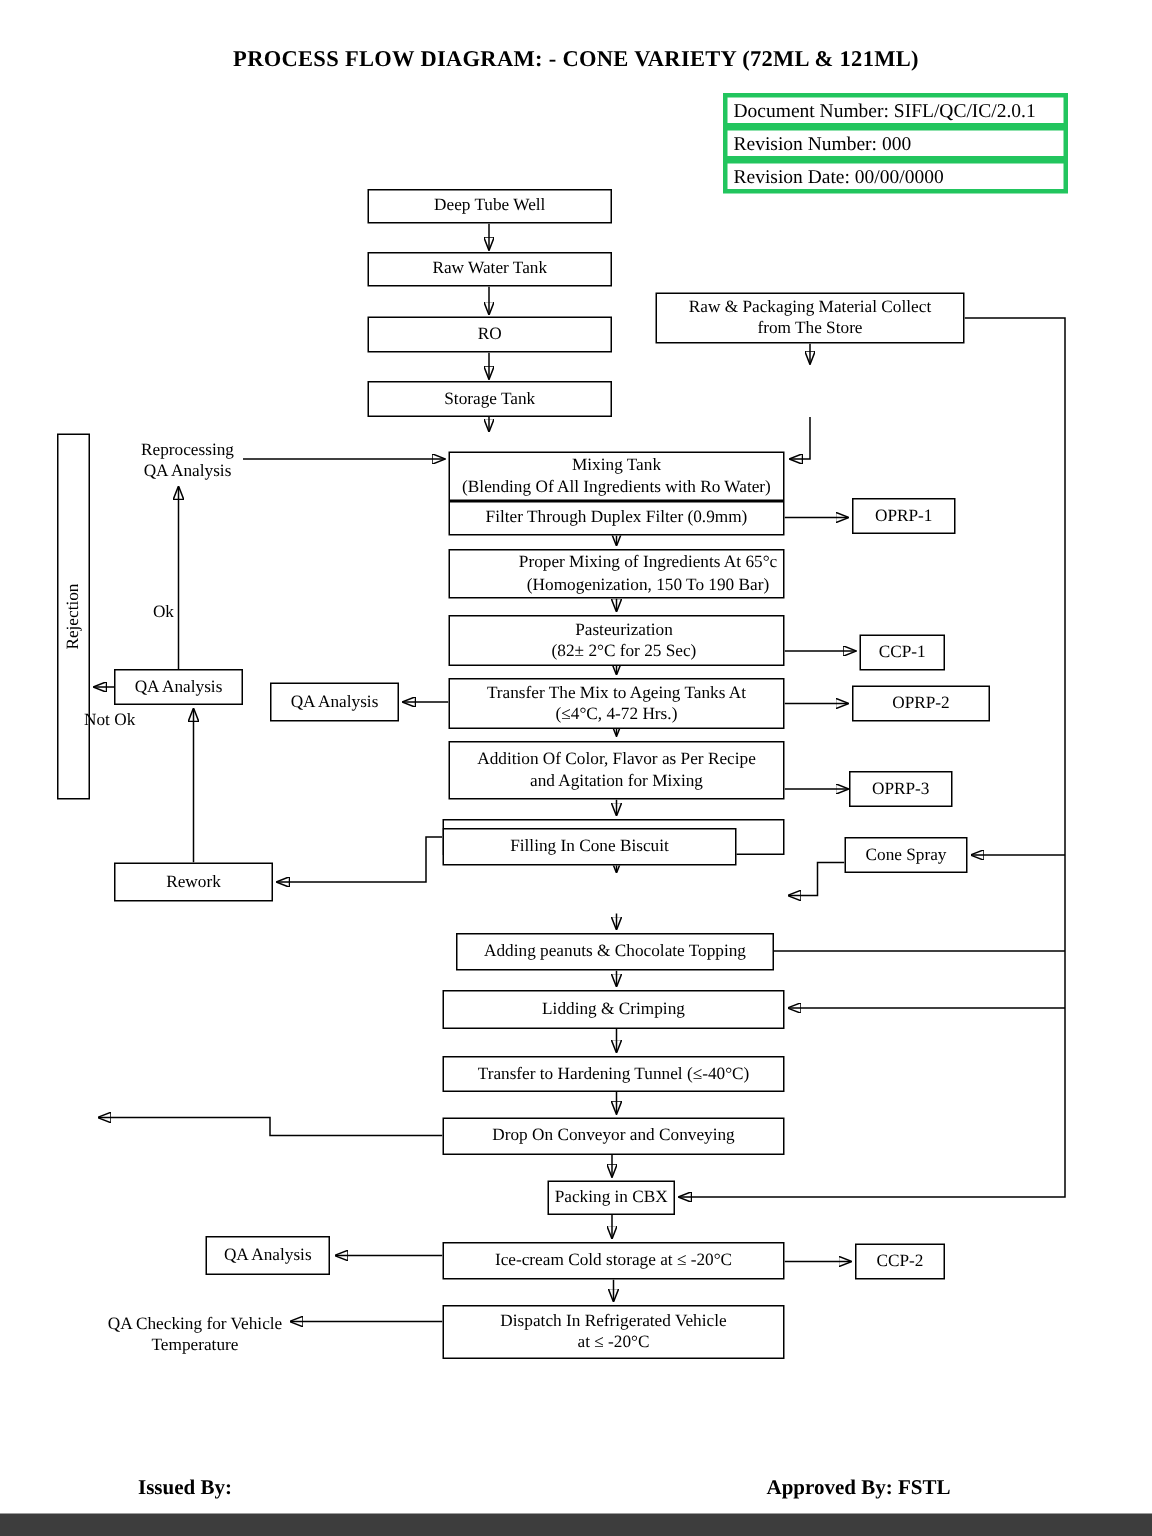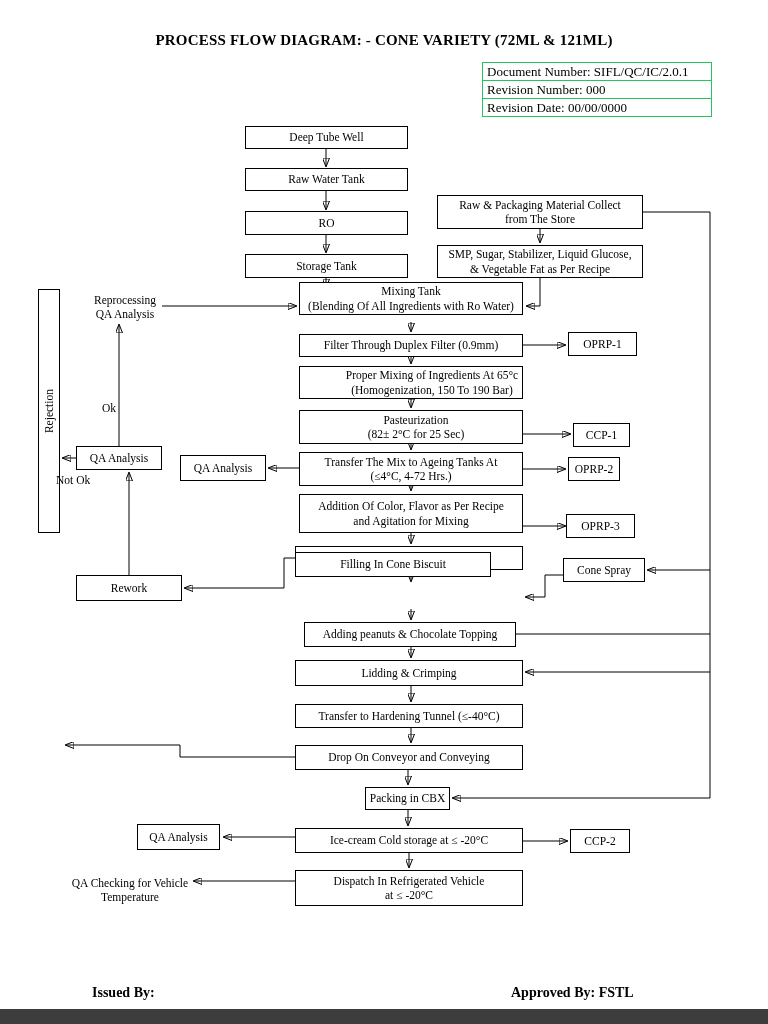--- a/index.html
+++ b/index.html
@@ -4,21 +4,21 @@
 <style>
   * { margin:0; padding:0; box-sizing:border-box; }
   html,body { background:#ffffff; }
   body { font-family:"Liberation Serif", serif; color:#000; }
   .page { position:relative; width:768px; height:1024px; background:#fff; overflow:hidden; }
 
   .title { position:absolute; left:0; right:0; top:32px; text-align:center;
            font-size:15px; font-weight:bold; letter-spacing:.2px; }
 
   .docinfo { position:absolute; left:482px; top:62px; width:230px; }
-  .docinfo .row { border:1px solid #22c55e; margin-top:-1px; padding:1px 4px;
+  .docinfo .row { border:3px solid #22c55e; margin-top:-1px; padding:1px 4px;
                   font-size:13px; line-height:15px; background:#fff; }
   .docinfo .row:first-child { margin-top:0; }
 
   .fbox { position:absolute; border:1px solid #000; background:#fff;
           display:flex; flex-direction:column; align-items:center; justify-content:center;
           text-align:center; font-size:11.5px; line-height:1.22; padding:0 2px; }
   .flabel { position:absolute; font-size:11.5px; line-height:1.25; text-align:center; }
 
   .vtext { writing-mode:vertical-rl; transform:rotate(180deg); font-size:11.5px; }
 
@@ -91,21 +91,21 @@
     <path d="M295 837 H224" marker-end="url(#ah)"></path>
     <path d="M523 841 H567" marker-end="url(#ah)"></path>
     <path d="M295 881 H194" marker-end="url(#ah)"></path>
   </svg>
 
   <div class="fbox" style="left:245px;top:168px;width:163px;height:23px;">Raw Water Tank</div>
   <div class="fbox" style="left:245px;top:126px;width:163px;height:23px;">Deep Tube Well</div>
   <div class="fbox" style="left:245px;top:211px;width:163px;height:24px;">RO</div>
   <div class="fbox" style="left:245px;top:254px;width:163px;height:24px;">Storage Tank</div>
 
-  <div class="fbox" style="left:299px;top:282px;width:224px;height:33px;">
+  <div class="fbox" style="left:299px;top:301px;width:224px;height:33px;">
     <span>Mixing Tank</span>
     <span>(Blending Of All Ingredients with Ro Water)</span>
   </div>
   <div class="fbox" style="left:299px;top:334px;width:224px;height:23px;">Filter Through Duplex Filter (0.9mm)</div>
   <div class="fbox" style="left:299px;top:366px;width:224px;height:33px;padding-left:44px;">
     <span>Proper Mixing of Ingredients At 65°c</span>
     <span>(Homogenization, 150 To 190 Bar)</span>
   </div>
   <div class="fbox" style="left:299px;top:410px;width:224px;height:34px;padding-left:12px;">
     <span>Pasteurization</span>
@@ -129,27 +129,23 @@
   <div class="fbox" style="left:295px;top:828px;width:228px;height:25px;">Ice-cream Cold storage at ≤ -20°C</div>
   <div class="fbox" style="left:295px;top:870px;width:228px;height:36px;">
     <span>Dispatch In Refrigerated Vehicle</span>
     <span>at ≤ -20°C</span>
   </div>
 
   <div class="fbox" style="left:437px;top:195px;width:206px;height:34px;">
     <span>Raw &amp; Packaging Material Collect</span>
     <span>from The Store</span>
   </div>
-  <div class="fbox" style="left:437px;top:245px;width:206px;height:33px;">
-    <span>SMP, Sugar, Stabilizer, Liquid Glucose,</span>
-    <span>&amp; Vegetable Fat as Per Recipe</span>
-  </div>
   <div class="fbox" style="left:568px;top:332px;width:69px;height:24px;">OPRP-1</div>
   <div class="fbox" style="left:573px;top:423px;width:57px;height:24px;">CCP-1</div>
-  <div class="fbox" style="left:568px;top:457px;width:52px;height:24px;">OPRP-2</div>
+  <div class="fbox" style="left:568px;top:457px;width:92px;height:24px;">OPRP-2</div>
   <div class="fbox" style="left:566px;top:514px;width:69px;height:24px;">OPRP-3</div>
   <div class="fbox" style="left:563px;top:558px;width:82px;height:24px;">Cone Spray</div>
   <div class="fbox" style="left:570px;top:829px;width:60px;height:24px;">CCP-2</div>
 
   <div class="fbox" style="left:38px;top:289px;width:22px;height:244px;">
     <span class="vtext">Rejection</span>
   </div>
   <div class="flabel" style="left:85px;top:293px;width:80px;">
     <span style="display:block;">Reprocessing</span>
     <span style="display:block;">QA Analysis</span>

